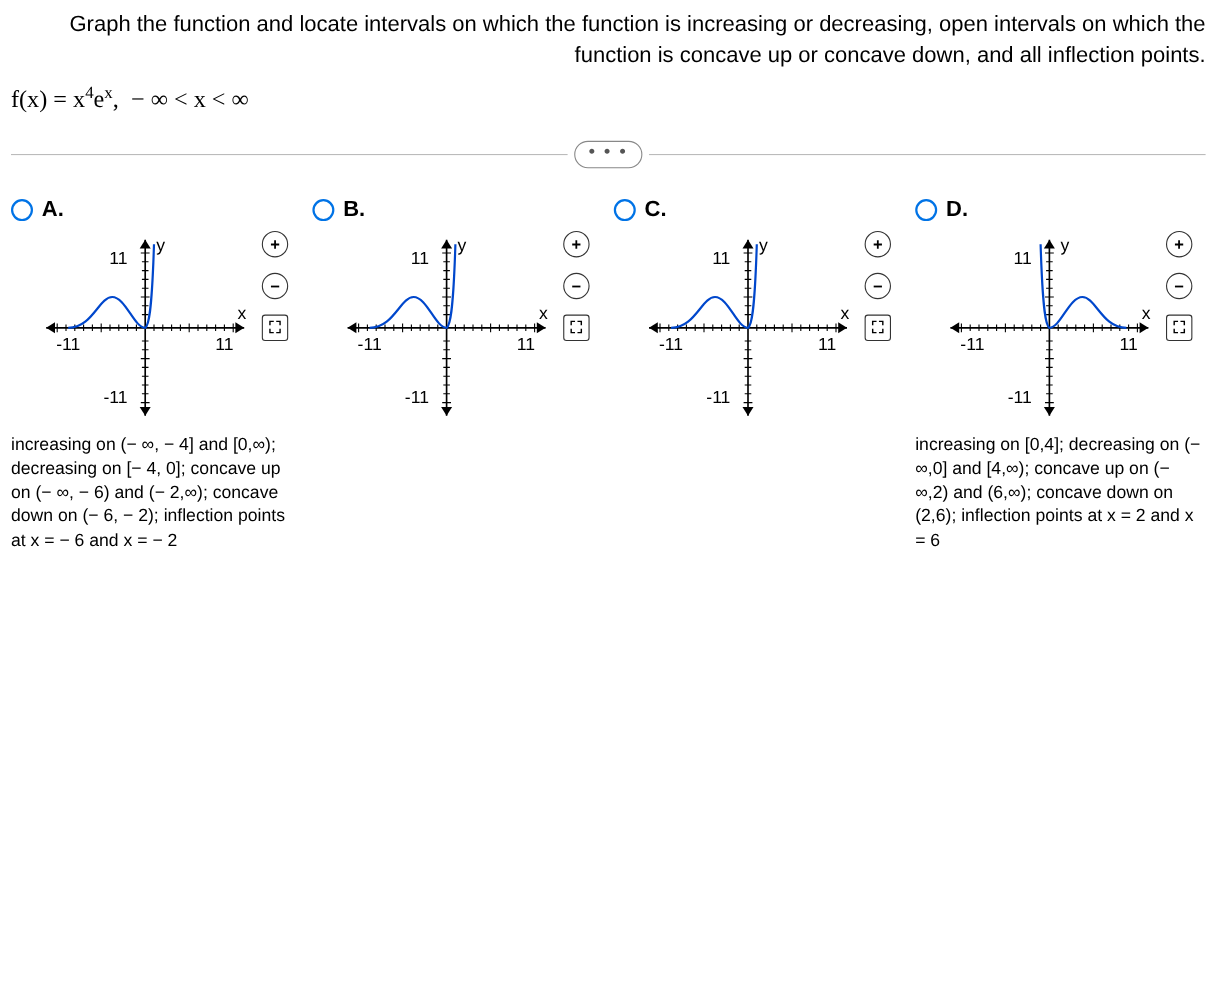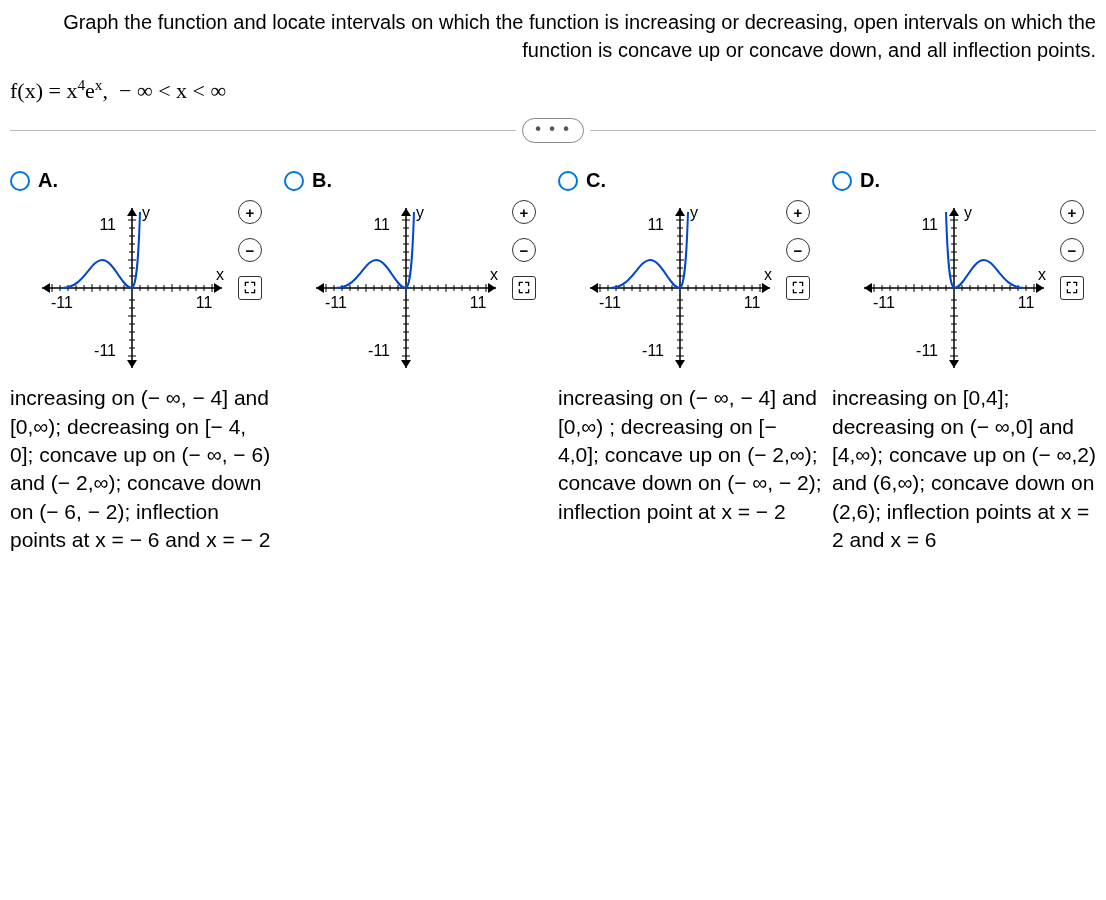--- a/index.html
+++ b/index.html
@@ -1,35 +1,35 @@
 <!DOCTYPE html>
 <html><head>
 <meta charset="utf-8">
 <style>
 * { box-sizing: border-box; margin: 0; padding: 0; }
 body { font-family: Arial, sans-serif; font-size: 20px; color: #000; background: #fff; width: 1106px; padding: 8px 10px; }
 .question-text { line-height: 1.4; margin-bottom: 12px; text-align: right; }
-.equation { font-family: 'Times New Roman', serif; font-size: 22px; margin-bottom: 14px; }
+.equation { font-family: 'Times New Roman', serif; font-size: 22px; margin-bottom: 25px; }
 .divider-row { display:flex; align-items:center; margin: 10px 0 26px; }
 .divider-line { flex:1; height:1px; background:#bbb; }
 .ellipsis-pill { border:1px solid #888; border-radius:14px; padding:1px 12px 4px; margin: 0 6px; color:#555; letter-spacing:2px; font-weight:bold; font-size:16px; user-select:none; }
 
 .options-row { display:flex; gap: 10px; }
 .option { flex:1; min-width:0; }
 .option-header { display:flex; align-items:center; gap:8px; margin-bottom:6px; }
 .radio { width:20px; height:20px; border:2px solid #0073e6; border-radius:50%; flex:0 0 auto; }
 .option-label { font-weight:bold; font-size:20px; }
 
 .graph-wrap { position:relative; width: 250px; height: 180px; margin-bottom:6px; }
 .graph-svg { position:absolute; left:22px; top:0; }
 .tools { position:absolute; right:-2px; top:2px; display:flex; flex-direction:column; gap:14px; }
 .tool-btn { width:24px; height:24px; border:1.5px solid #333; border-radius:50%; display:flex; align-items:center; justify-content:center; font-size:15px; font-weight:bold; background:#fff; }
 .tool-sq { border-radius:3px; }
 
-.desc { font-size:21px; line-height:1.35; }
+.desc { font-size:16px; line-height:1.35; }
 
 .sup { vertical-align: super; font-size: 0.7em; }
 </style>
 </head>
 <body>
 
 <div class="question-text">Graph the function and locate intervals on which the function is increasing or decreasing, open intervals on which the function is concave up or concave down, and all inflection points.</div>
 <div class="equation" id="equation">f(x) = x<span class="sup">4</span>e<span class="sup">x</span>,&nbsp;&nbsp;− ∞ &lt; x &lt; ∞</div>
 
 <div class="divider-row">
@@ -251,21 +251,20 @@
       <text x="172" y="110" font-size="16" text-anchor="middle" class="axlbl-xmax">11</text>
       <text x="84" y="32" font-size="16" text-anchor="end" class="axlbl-ymax">11</text>
       <text x="84" y="158" font-size="16" text-anchor="end" class="axlbl-ymin">-11</text>
     </svg>
     <div class="tools">
       <div class="tool-btn">+</div>
       <div class="tool-btn">−</div>
       <div class="tool-btn tool-sq">⛶</div>
     </div>
   </div>
-<div class="desc">increasing on (− ∞, − 4] and [0,∞) ; decreasing on [− 4,0]; concave up on (− 2,∞); concave down on (− ∞, − 2); inflection point at x = − 2</div>
     </div>
     <div class="option">
       <div class="option-header">
         <div class="radio"></div>
         <div class="option-label">D.</div>
       </div>
   <div class="graph-wrap">
     <svg class="graph-svg" width="200" height="180" viewBox="0 0 200 180">
 
       <line x1="10" y1="90" x2="190" y2="90" stroke="#000" stroke-width="1.5"></line>

